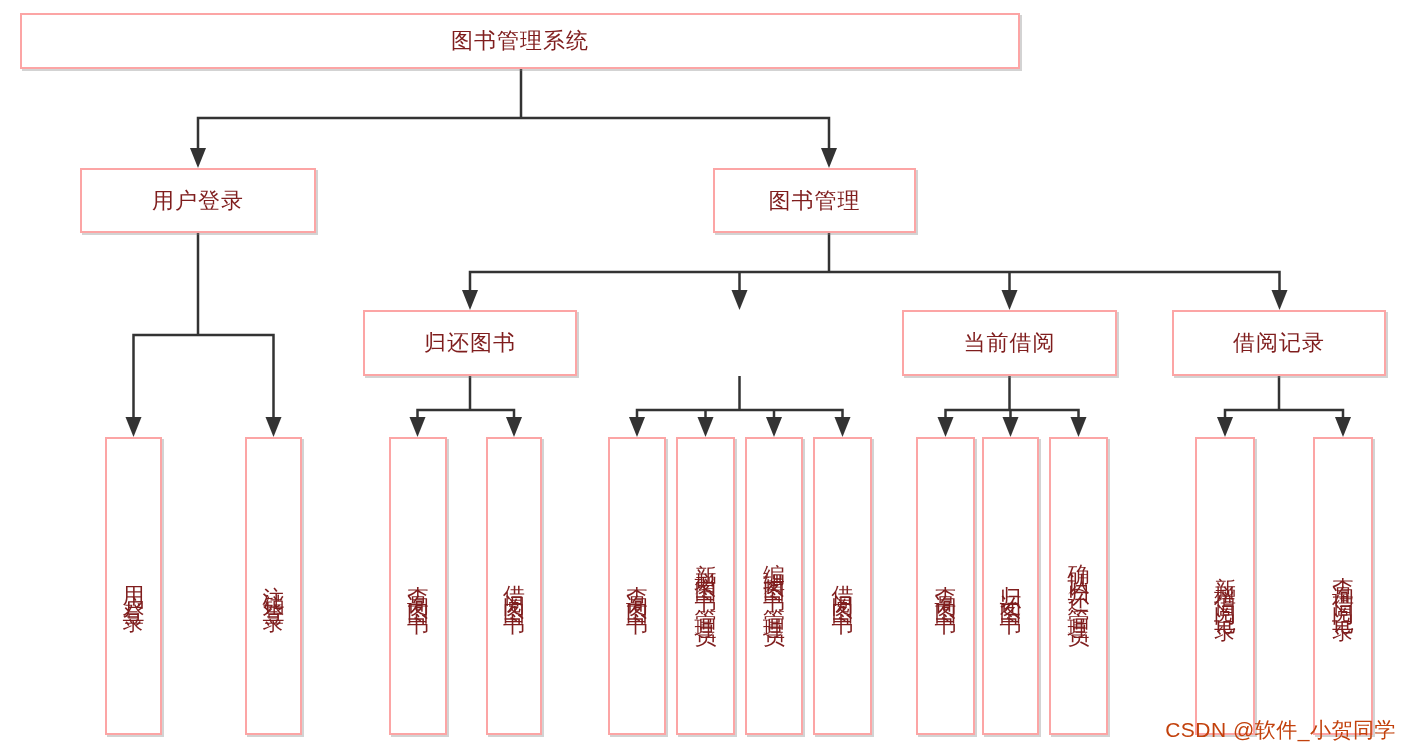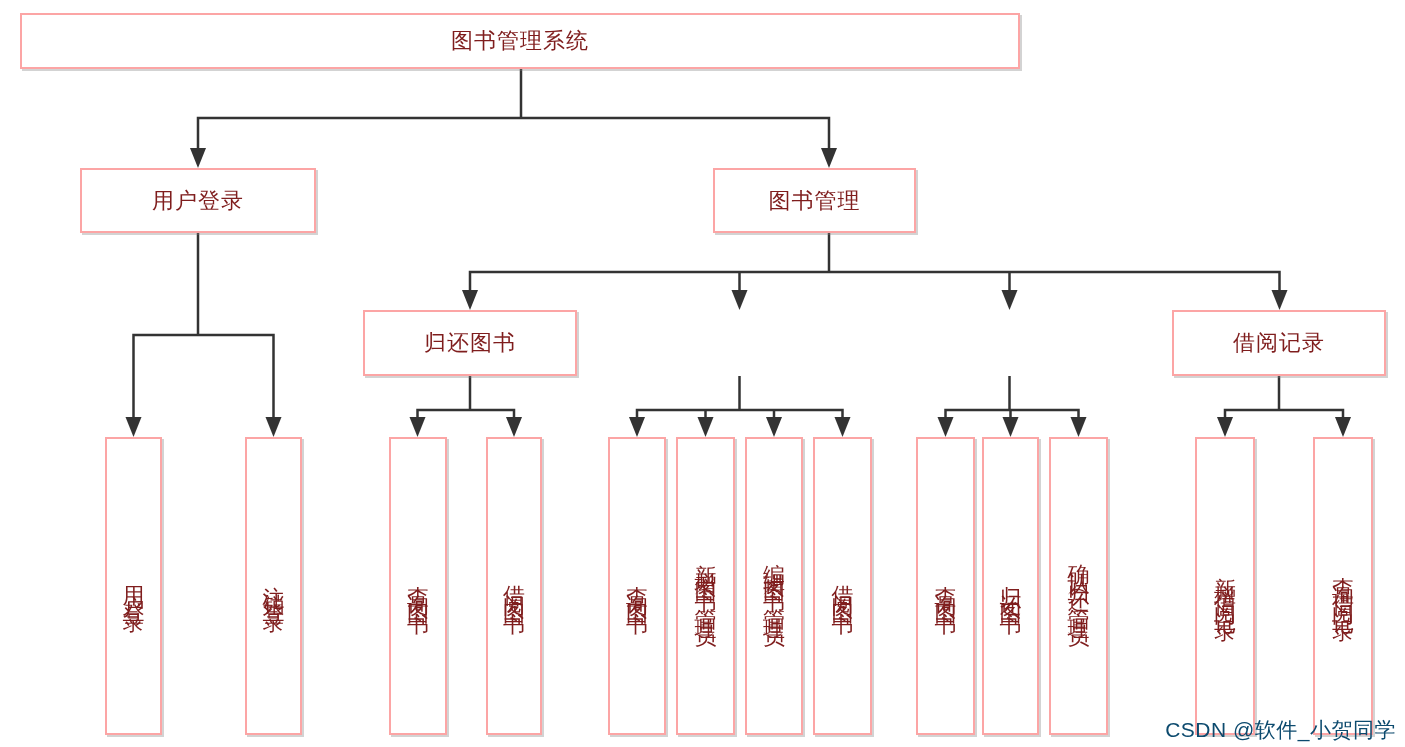--- a/index.html
+++ b/index.html
@@ -53,21 +53,21 @@
     font-size: 22px;
     line-height: 1;
     letter-spacing: 9px;
     white-space: nowrap;
   }
   .watermark {
     position: absolute;
     right: 9px;
     bottom: 3px;
     font-size: 21px;
-    color: #0c4a6e;
+    color: #c2410c;
     letter-spacing: 0.5px;
     z-index: 5;
     white-space: nowrap;
   }
 </style>
 </head>
 <body>
 
 <div class="stage">
 
@@ -140,20 +140,23 @@
   <div class="box hbox" style="left:80px;top:168px;width:236px;height:65px">
     <span>用户登录</span>
   </div>
   <div class="box hbox" style="left:713px;top:168px;width:203px;height:65px">
     <span>图书管理</span>
   </div>
 
   <div class="box hbox" style="left:363px;top:310px;width:214px;height:66px">
     <span>归还图书</span>
   </div>
+  <div class="box hbox" style="left:902px;top:310px;width:215px;height:66px">
+    <span>当前借阅</span>
+  </div>
   <div class="box hbox" style="left:1172px;top:310px;width:214px;height:66px">
     <span>借阅记录</span>
   </div>
 
   <div class="box vbox" style="left:105px;top:437px;width:57px;height:298px">
     <span>用户登录</span>
   </div>
   <div class="box vbox" style="left:245px;top:437px;width:57px;height:298px">
     <span>注销登录</span>
   </div>

